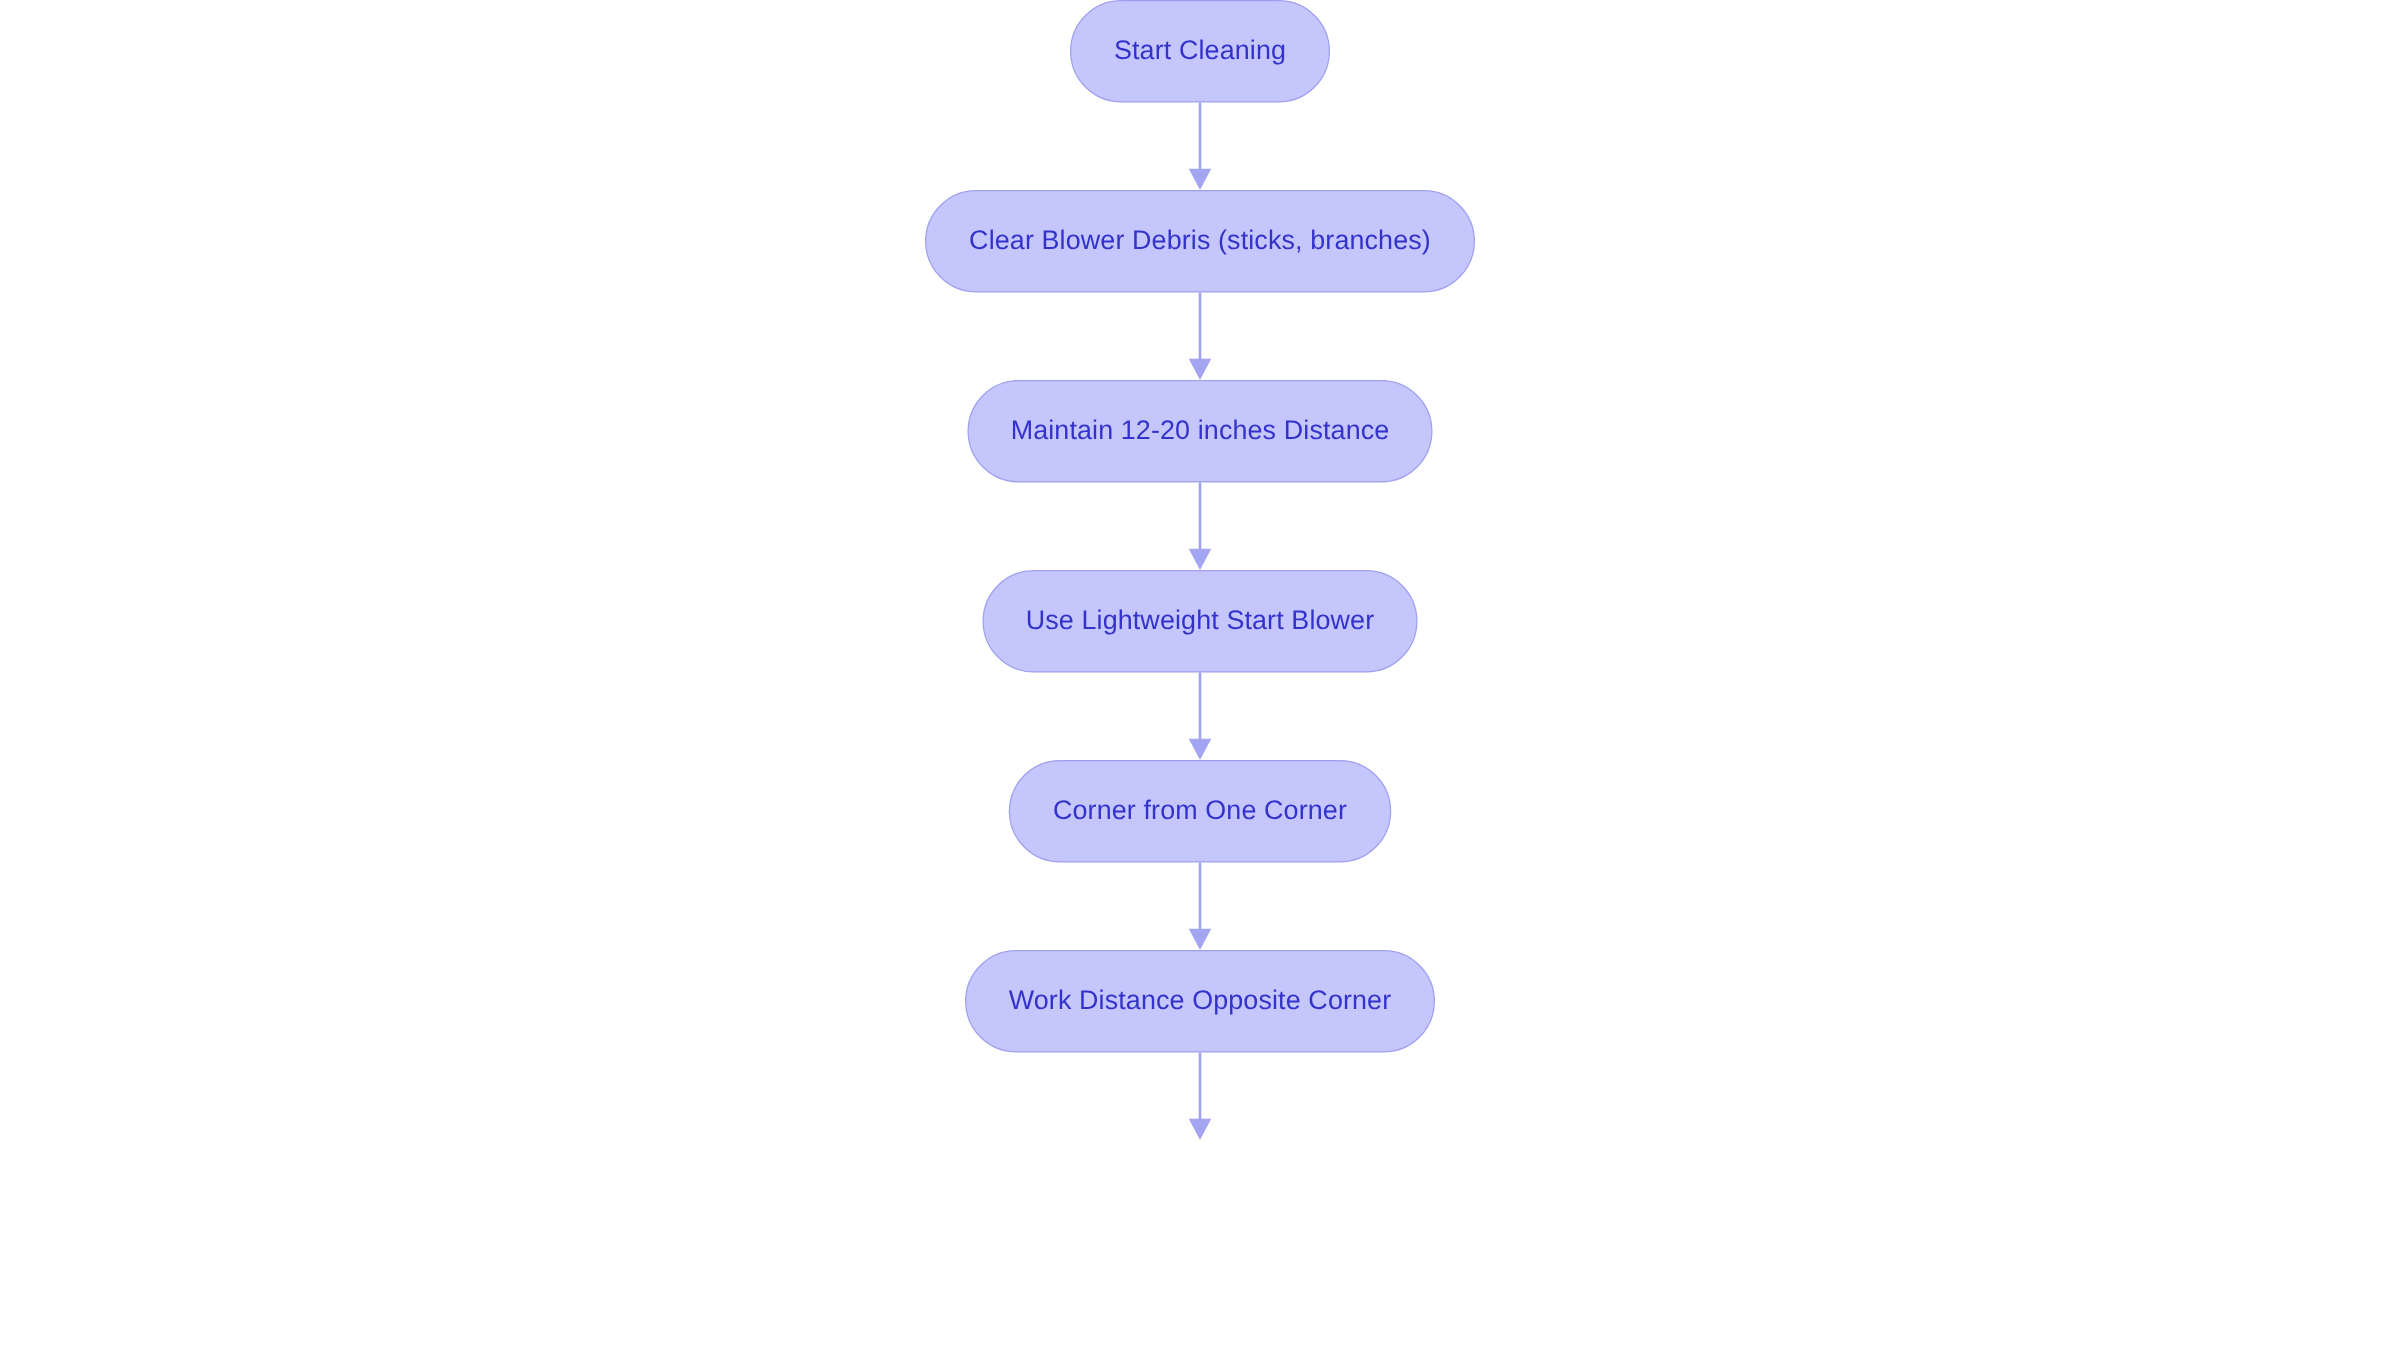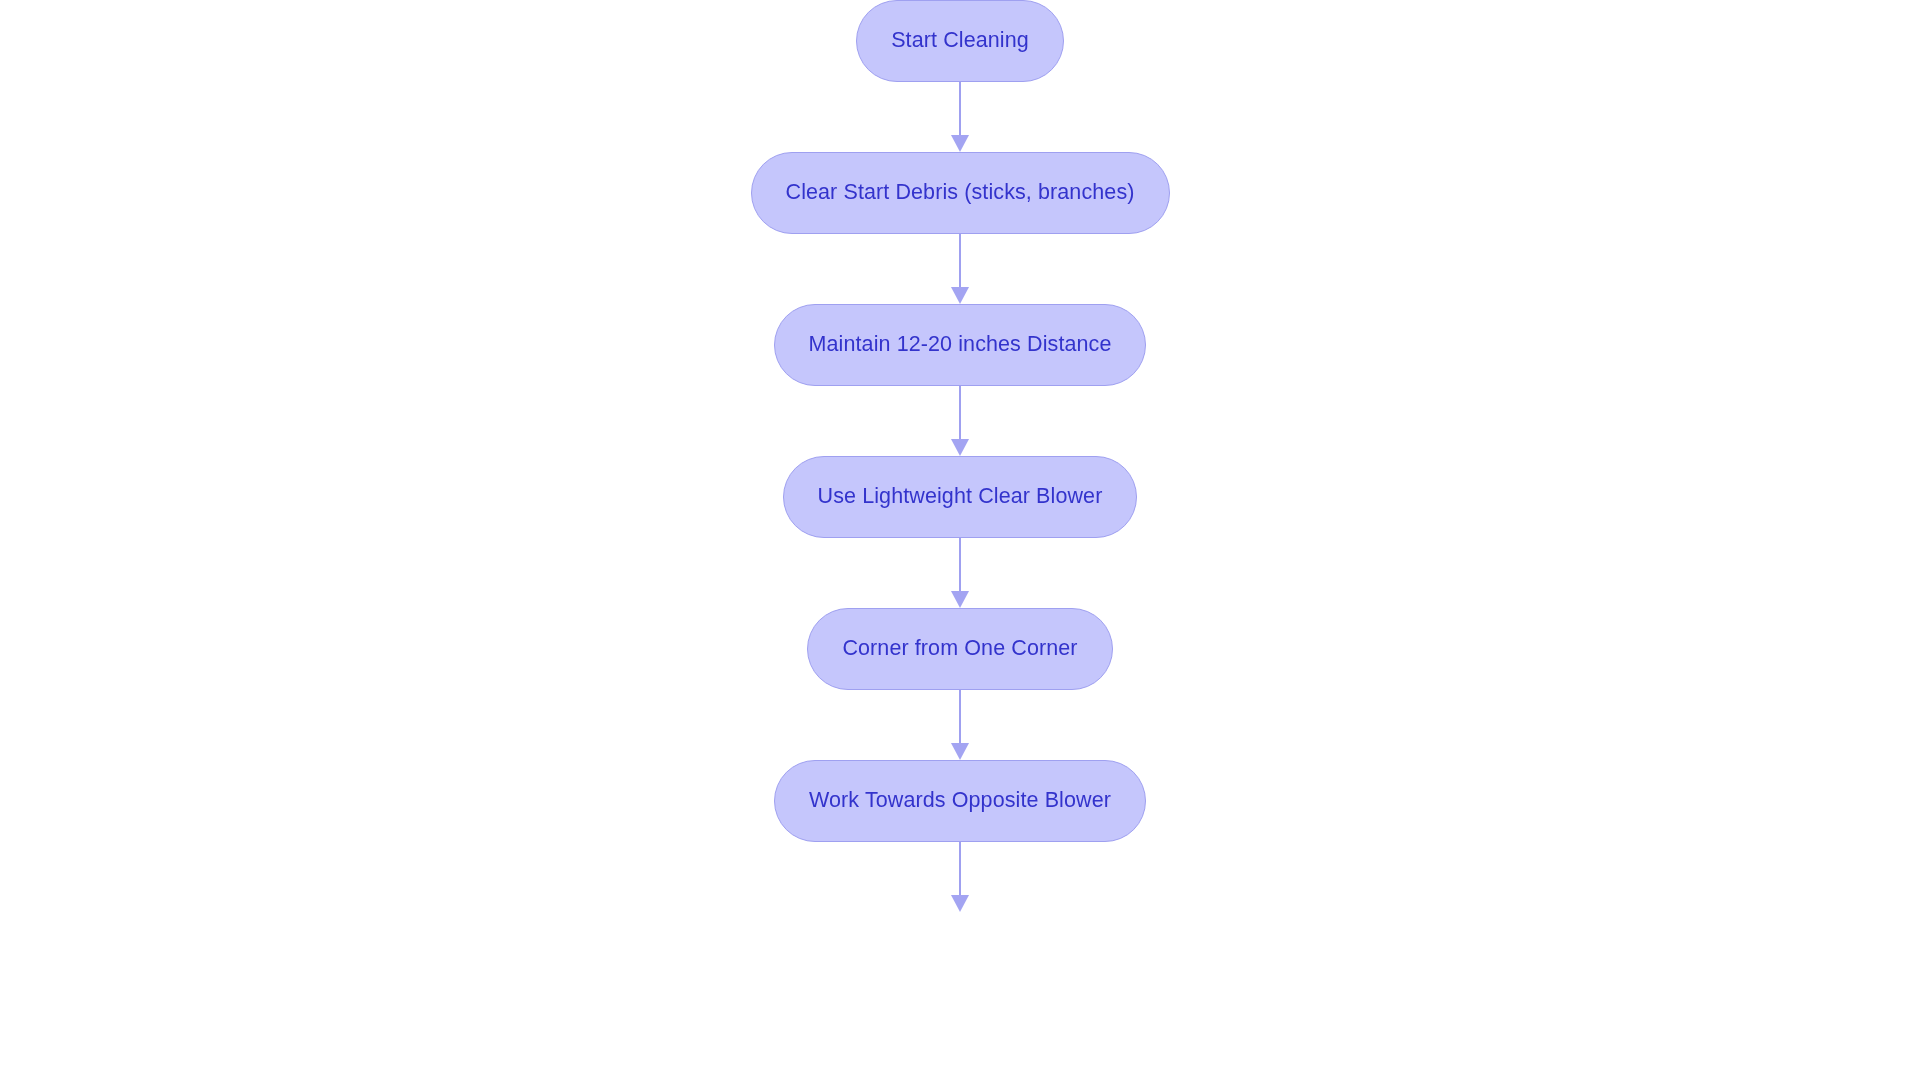--- a/index.html
+++ b/index.html
@@ -89,57 +89,57 @@
     <div class="node">
       <span>Start Cleaning</span>
     </div>
 
     <div class="connector">
       <div class="stem"></div>
       <div class="head"></div>
     </div>
 
     <div class="node">
-      <span>Clear Start Debris (sticks, branches)</span>
+      <span>Clear Blower Debris (sticks, branches)</span>
     </div>
 
     <div class="connector">
       <div class="stem"></div>
       <div class="head"></div>
     </div>
 
     <div class="node">
       <span>Maintain 12-20 inches Distance</span>
     </div>
 
     <div class="connector">
       <div class="stem"></div>
       <div class="head"></div>
     </div>
 
     <div class="node">
-      <span>Use Lightweight Clear Blower</span>
+      <span>Use Lightweight Start Blower</span>
     </div>
 
     <div class="connector">
       <div class="stem"></div>
       <div class="head"></div>
     </div>
 
     <div class="node">
       <span>Corner from One Corner</span>
     </div>
 
     <div class="connector">
       <div class="stem"></div>
       <div class="head"></div>
     </div>
 
     <div class="node">
-      <span>Work Towards Opposite Blower</span>
+      <span>Work Distance Opposite Corner</span>
     </div>
 
     <div class="connector">
       <div class="stem"></div>
       <div class="head"></div>
     </div>
 
 
   </div>
 </div>

